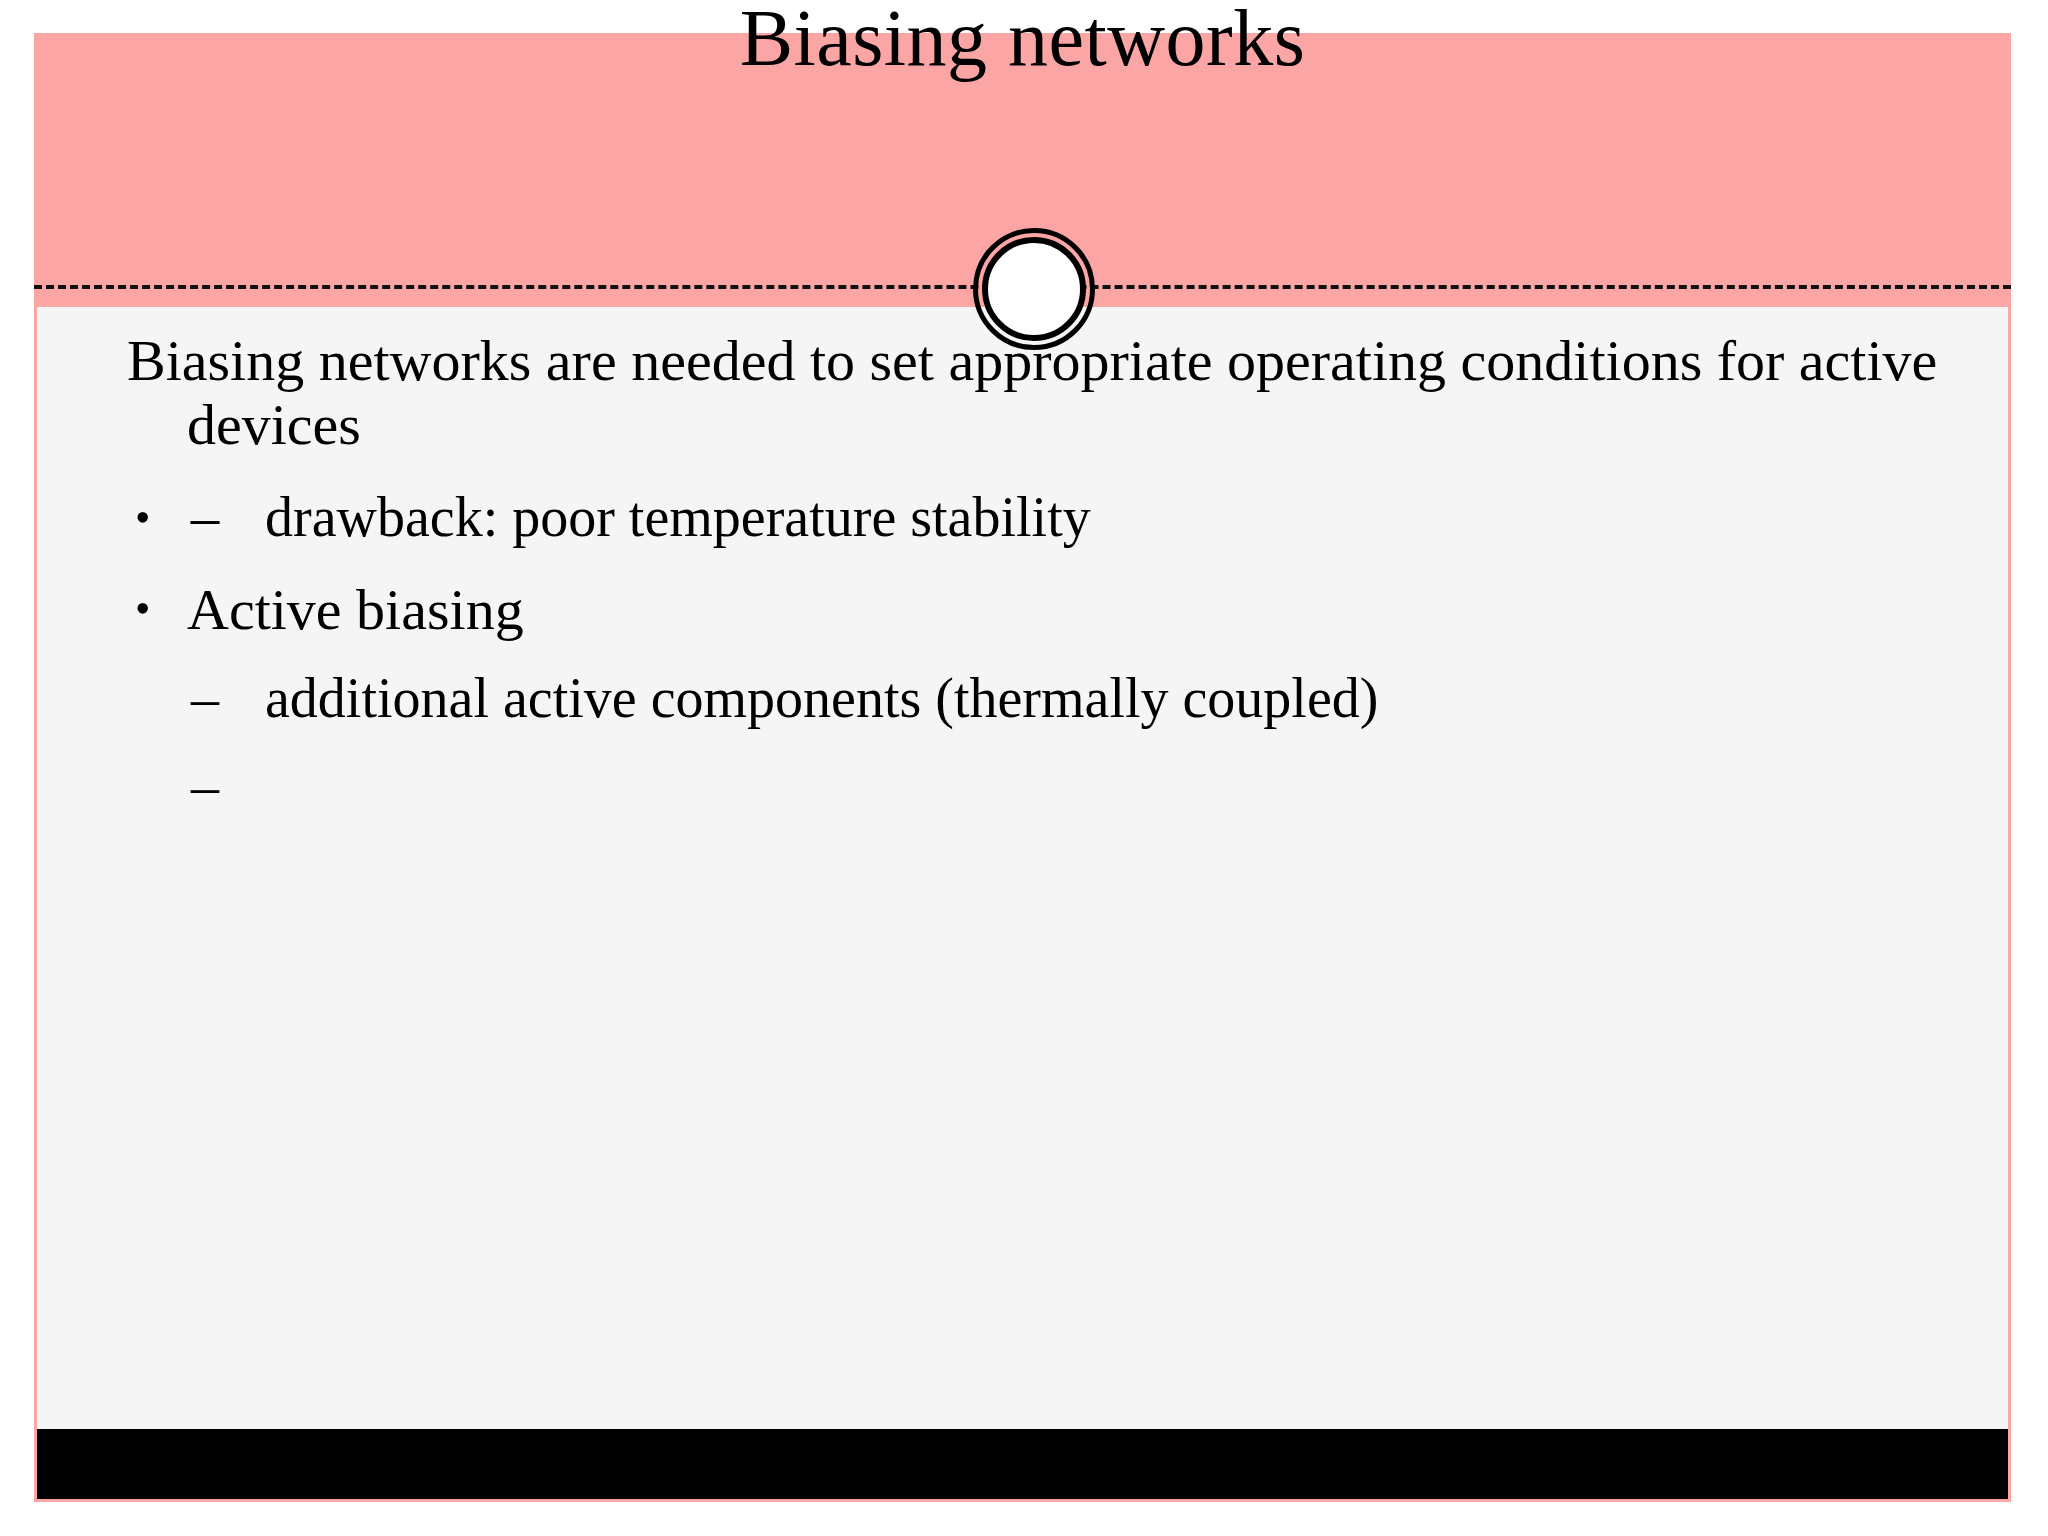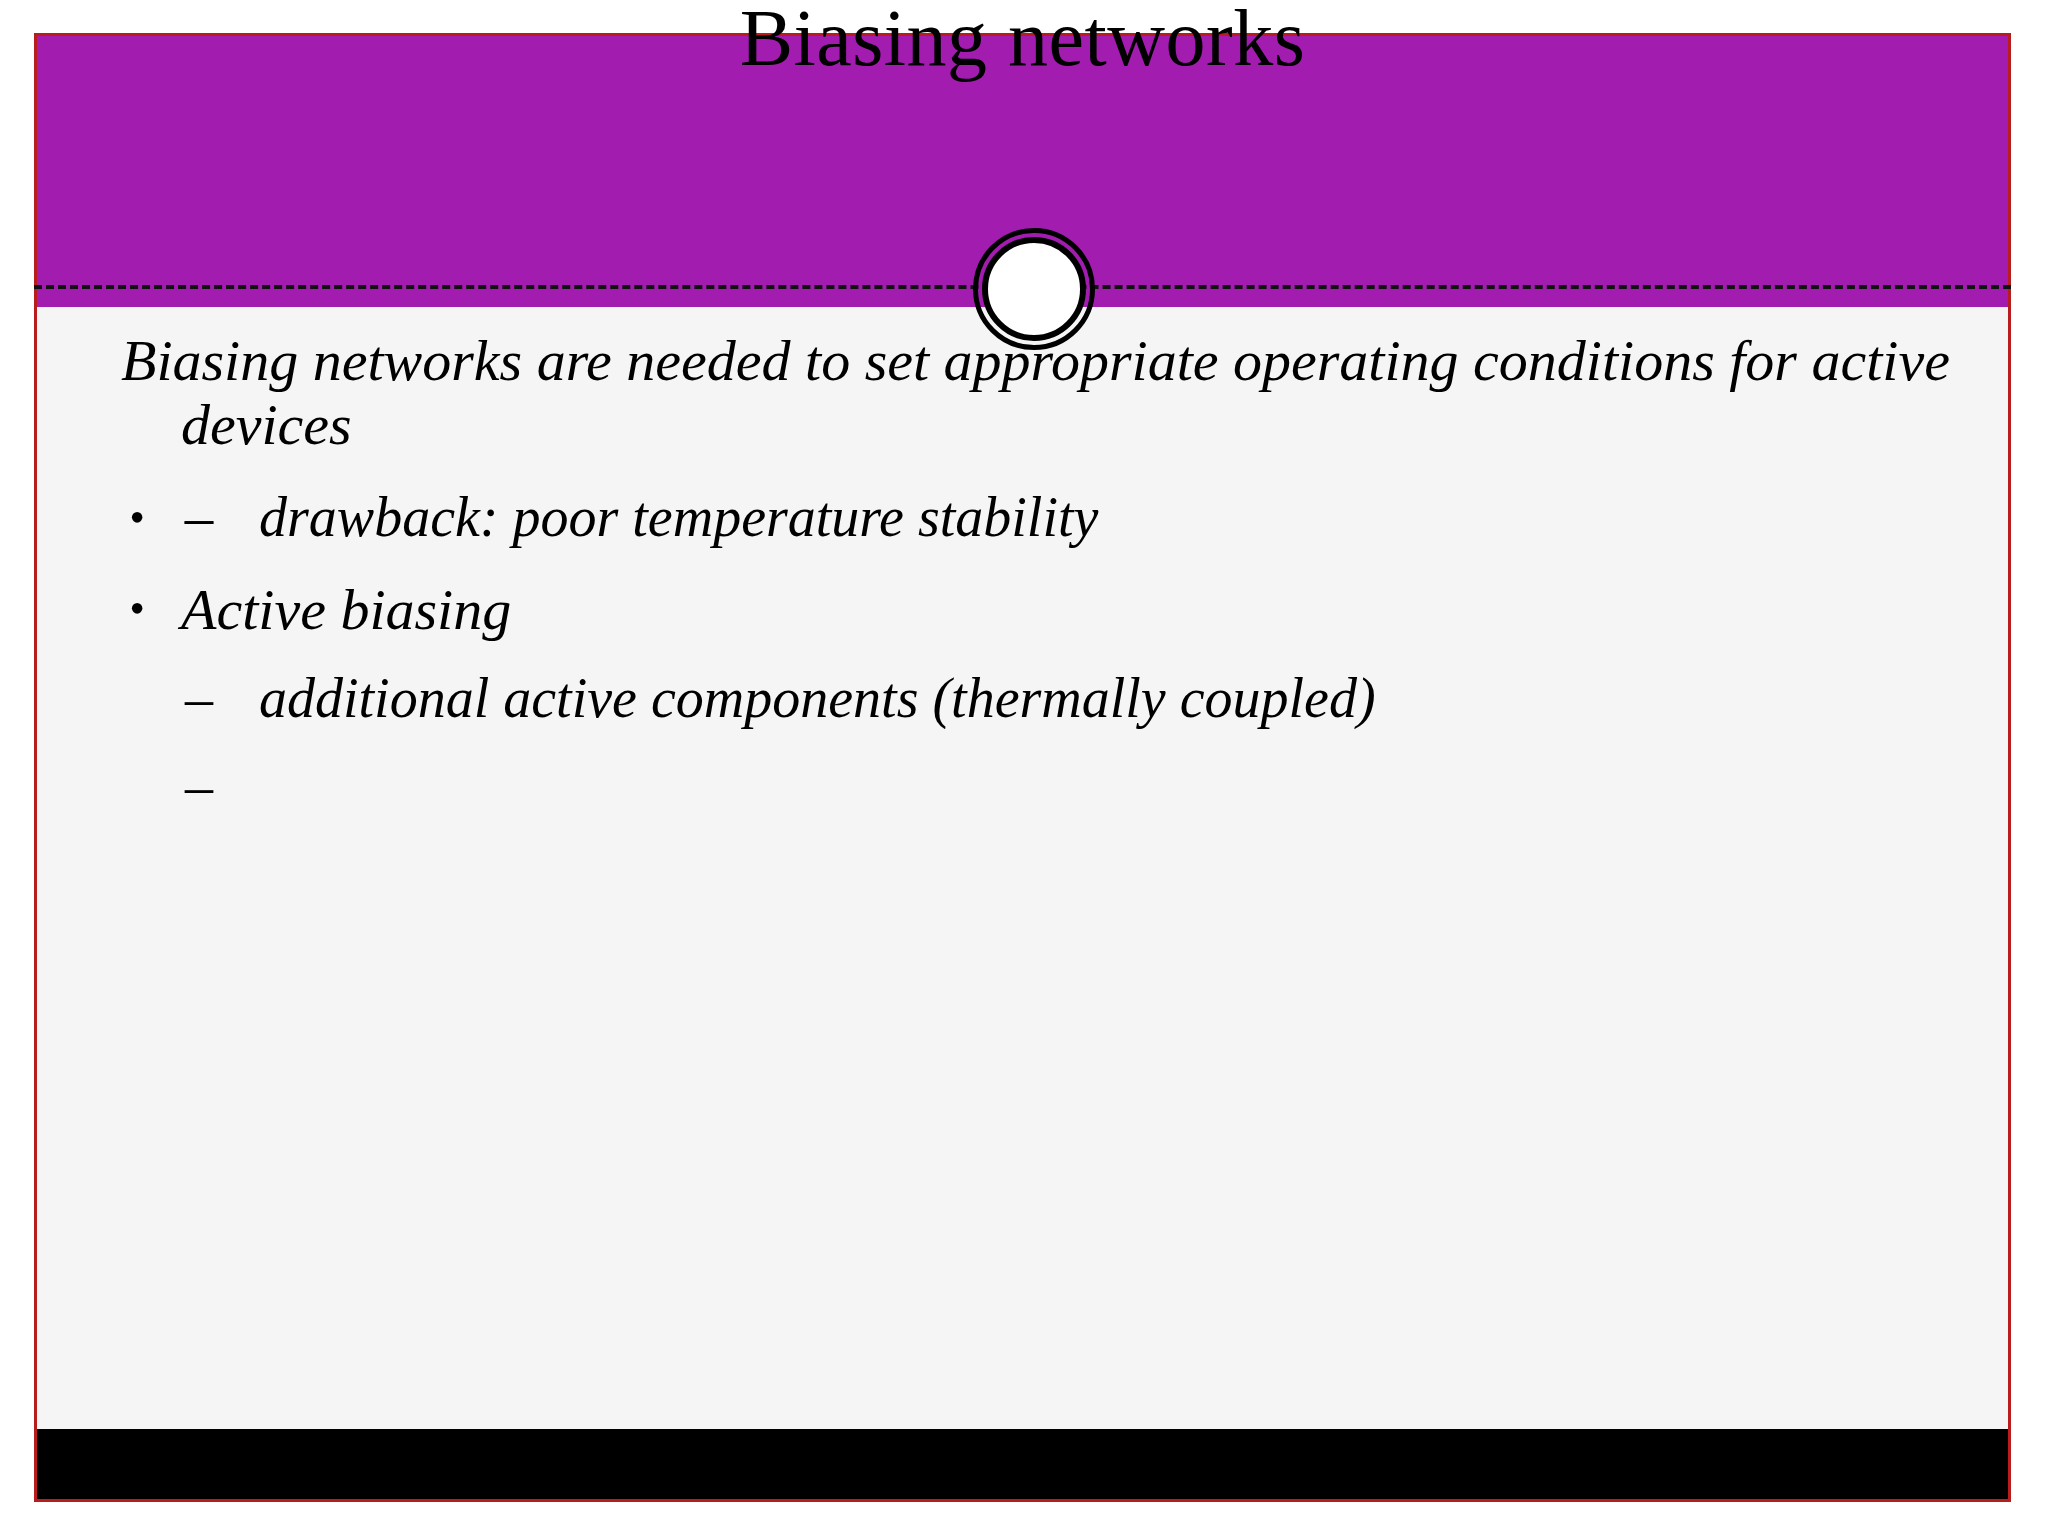--- a/index.html
+++ b/index.html
@@ -14,23 +14,23 @@
     overflow: hidden;
     font-family: "Liberation Serif", "DejaVu Serif", serif;
   }
 
   .slide {
     position: absolute;
     left: 34px;
     top: 33px;
     width: 1977px;
     height: 1469px;
-    border: 3px solid #b91c1c;
+    border: 3px solid #fca5a5;
     box-sizing: border-box;
-    background: #a21caf;
+    background: #fca5a5;
   }
 
   
   .title-band {
     position: absolute;
     left: 0;
     top: -38px;
     width: 100%;
     text-align: center;
     z-index: 5;
@@ -96,24 +96,23 @@
     top: 271px;
     right: 0;
     bottom: 70px;
     background: #f5f5f5;
     z-index: 1;
     overflow: hidden;
   }
 
   .content {
     position: absolute;
-    left: 50px;
+    left: 56px;
     top: 0px;
     right: 40px;
-    font-style: italic;
   }
 
   .para {
     font-size: 58px;
     line-height: 1.10;
     color: #000000;
     margin: 0;
     padding: 0;
   }
 

